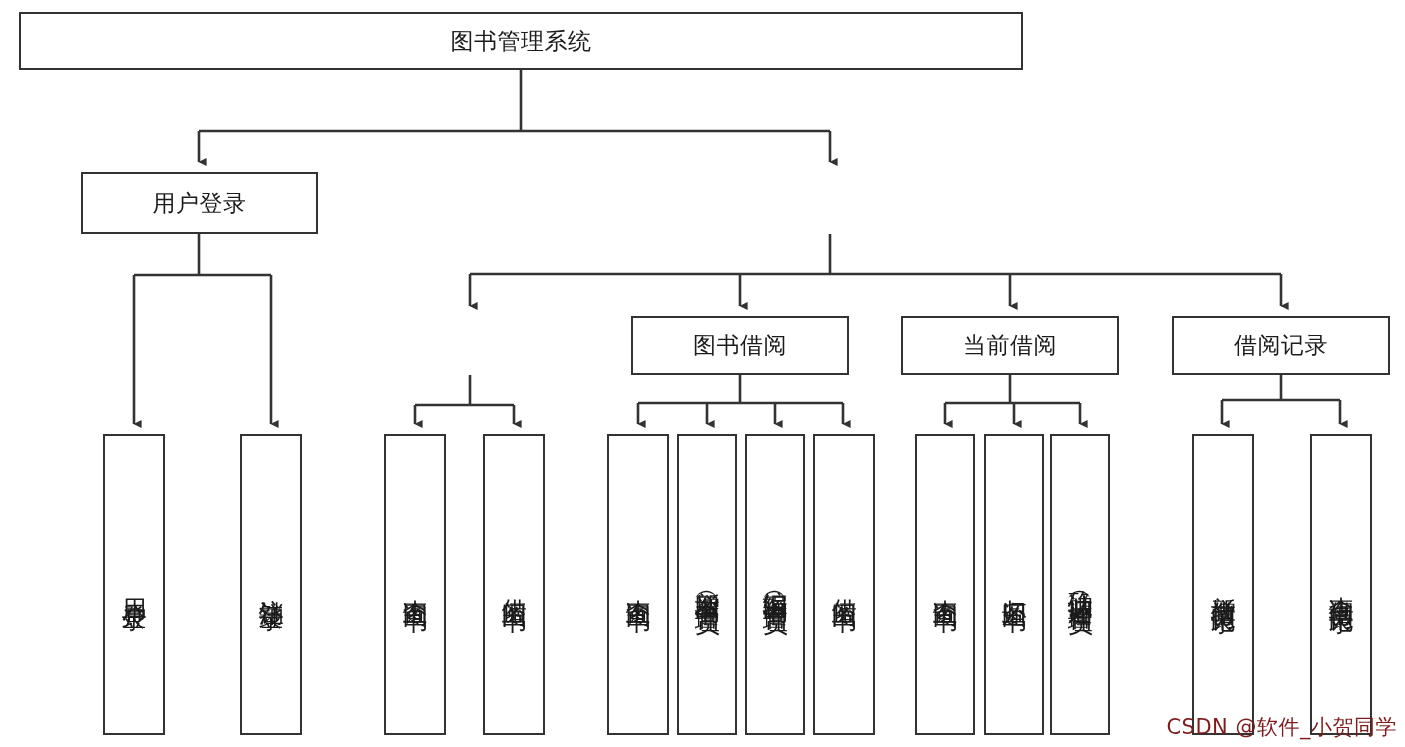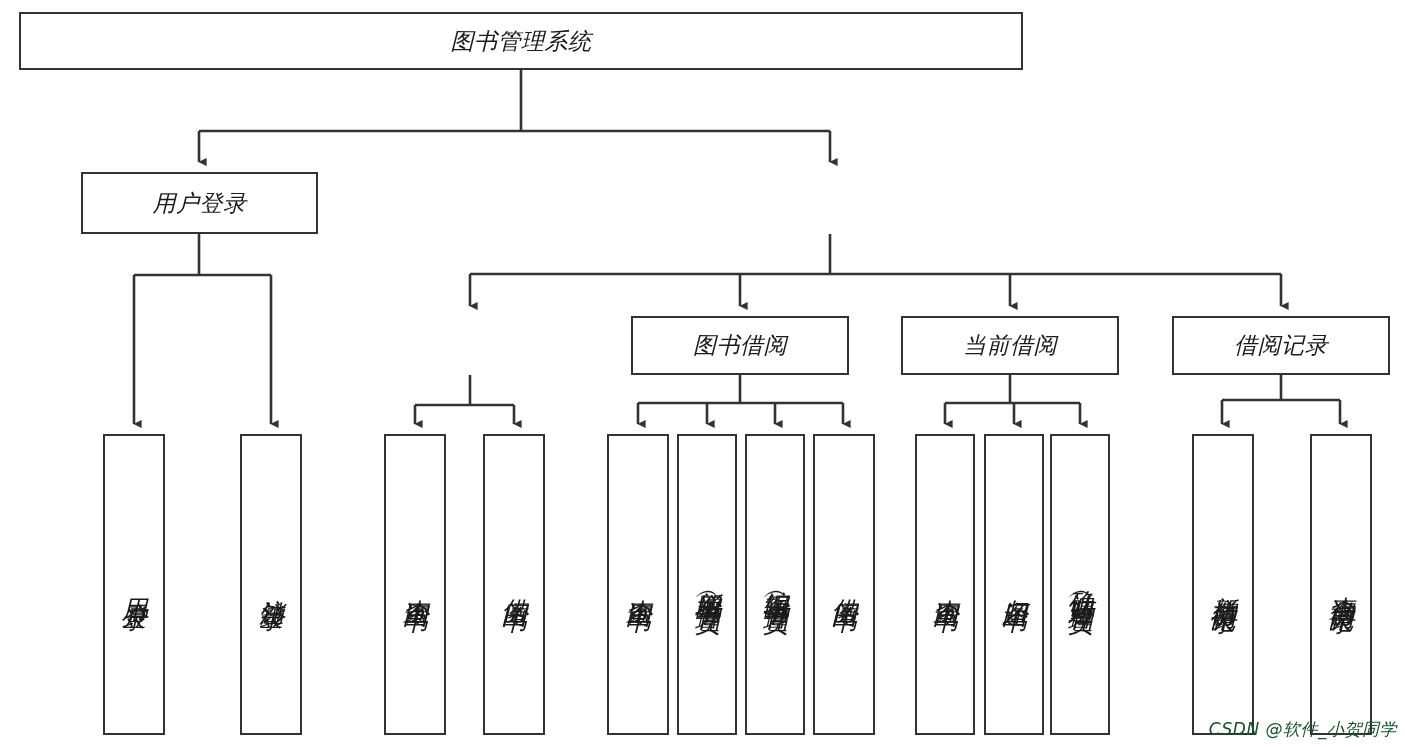--- a/index.html
+++ b/index.html
@@ -9,21 +9,20 @@
   }
   body {
     font-family: "DejaVu Sans", "Liberation Sans", sans-serif;
   }
   #diagram-root {
     position: relative;
     width: 1405px;
     height: 747px;
     background: #ffffff;
     overflow: hidden;
-    font-style: italic;
   }
   svg#edges {
     position: absolute;
     left: 0;
     top: 0;
     width: 1405px;
     height: 747px;
   }
   .node {
     position: absolute;
@@ -52,22 +51,22 @@
     font-size: 25px;
     line-height: 1.18;
     letter-spacing: 3px;
     white-space: nowrap;
     text-align: center;
   }
   #watermark {
     position: absolute;
     right: 8px;
     bottom: 6px;
-    font-size: 17px;
-    color: #14532d;
+    font-size: 21px;
+    color: #7f1d1d;
     letter-spacing: 0.5px;
     white-space: nowrap;
     pointer-events: none;
   }
 </style>
 </head>
 <body>
 
 <div id="diagram-root">
 

